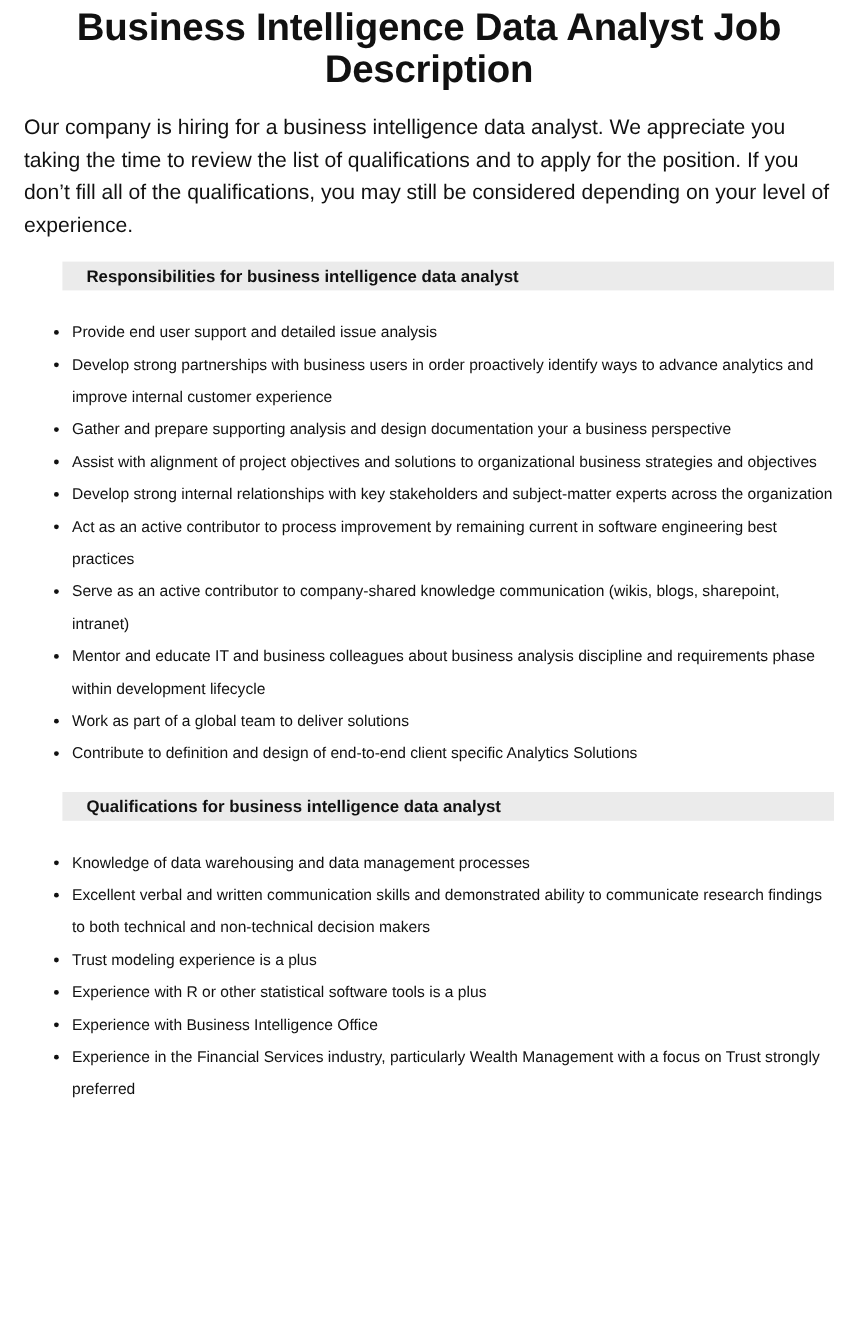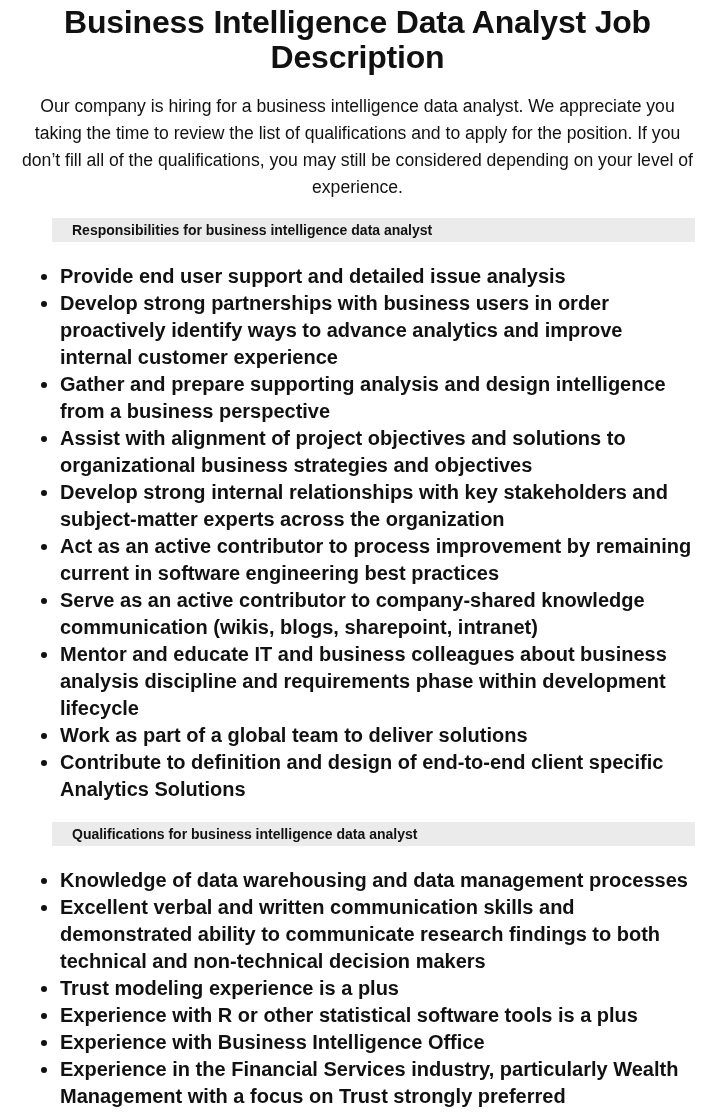--- a/index.html
+++ b/index.html
@@ -9,50 +9,50 @@
     color: #111111;
   }
   .page { padding: 0 25px 0 20px; }
   h1 {
     margin: 0; padding-top: 5px;
     font-size: 32px; line-height: 35px; font-weight: bold;
     text-align: center; letter-spacing: -0.2px;
   }
   .intro {
     margin: 18px 0 0 0;
-    font-size: 17.6px; line-height: 27px; text-align: center;
+    font-size: 17.6px; line-height: 27px;
   }
   .section-head {
     margin-top: 17px;
     background: #ebebeb;
     height: 24px;
     display: flex; align-items: center;
     padding-left: 20px;
     font-size: 14px; font-weight: bold; margin-left: 32px;
   }
   ul {
     margin: 21px 0 0 0; padding-left: 40px;
-    font-size: 20px; line-height: 27px; font-weight: bold;
+    font-size: 13px; line-height: 27px;
   }
   li { padding-left: 0; }
   ul.resp { margin-bottom: 0; }
   .q-head { margin-top: 19px; }
 </style>
 </head>
 <body>
 
 <div class="page">
   <h1>Business Intelligence Data Analyst Job Description</h1>
   <p class="intro">Our company is hiring for a business intelligence data analyst. We appreciate you taking the time to review the list of qualifications and to apply for the position. If you don’t fill all of the qualifications, you may still be considered depending on your level of experience.</p>
 
   <div class="section-head">Responsibilities for business intelligence data analyst</div>
   <ul class="resp">
     <li>Provide end user support and detailed issue analysis</li>
     <li>Develop strong partnerships with business users in order proactively identify ways to advance analytics and improve internal customer experience</li>
-    <li>Gather and prepare supporting analysis and design intelligence from a business perspective</li>
+    <li>Gather and prepare supporting analysis and design documentation your a business perspective</li>
     <li>Assist with alignment of project objectives and solutions to organizational business strategies and objectives</li>
     <li>Develop strong internal relationships with key stakeholders and subject-matter experts across the organization</li>
     <li>Act as an active contributor to process improvement by remaining current in software engineering best practices</li>
     <li>Serve as an active contributor to company-shared knowledge communication (wikis, blogs, sharepoint, intranet)</li>
     <li>Mentor and educate IT and business colleagues about business analysis discipline and requirements phase within development lifecycle</li>
     <li>Work as part of a global team to deliver solutions</li>
     <li>Contribute to definition and design of end-to-end client specific Analytics Solutions</li>
   </ul>
 
   <div class="section-head q-head">Qualifications for business intelligence data analyst</div>

